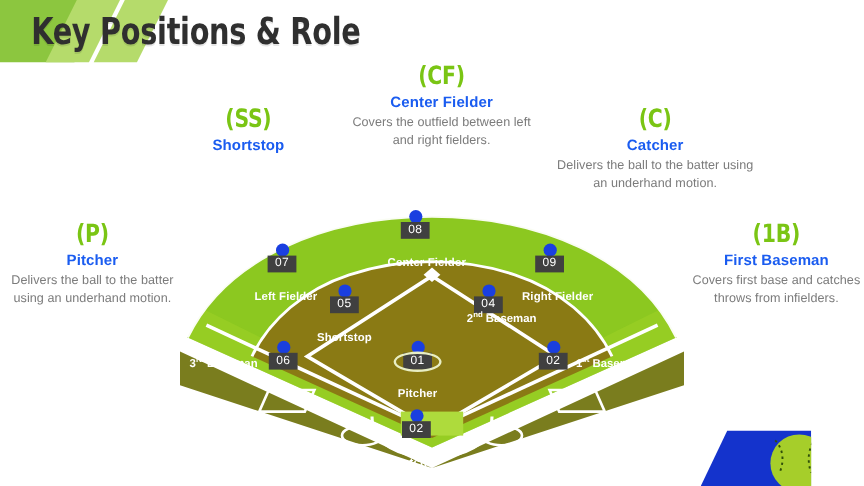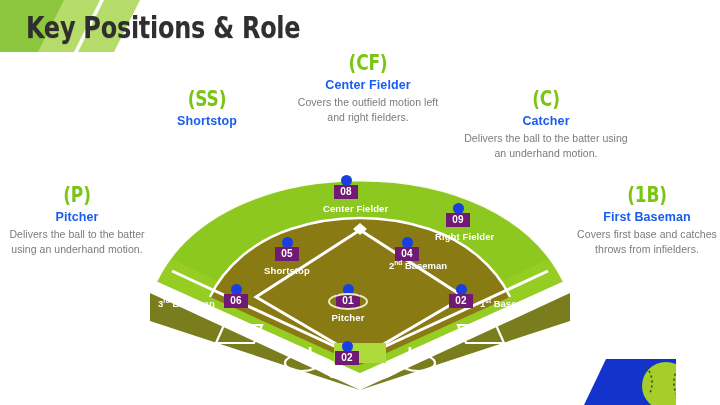--- a/index.html
+++ b/index.html
@@ -66,26 +66,26 @@
   .field-wrap { position: absolute; left: 150px; top: 175px; width: 420px; height: 215px; }
   .field-svg  { position: absolute; left: 0; top: 0; }
 
   
   .marker { position: absolute; width: 46px; text-align: center; }
   .marker .pin-head {
     width: 11px; height: 11px; border-radius: 50%;
     background: #1a3fe0; margin: 0 auto;
   }
   .marker .pin-badge {
-    margin: -1px auto 4px;
+    margin: -1px auto 15px;
     width: 24px; height: 14px;
-    background: #701a75;
+    background: #404040;
     color: #ffffff;
     font-size: 10px;
-    font-weight: 700;
+    font-weight: 400;
     line-height: 14px;
     letter-spacing: .3px;
   }
   .marker .pin-label {
     margin-top: 1px;
     color: #ffffff;
     font-size: 9.5px;
     font-weight: 600;
     white-space: nowrap;
     letter-spacing: .1px;
@@ -122,21 +122,21 @@
   <div class="page-title">Key Positions &amp; Role</div>
 
   <div class="callout c-ss">
     <div class="abbr">(SS)</div>
     <div class="role">Shortstop</div>
   </div>
 
   <div class="callout c-cf">
     <div class="abbr">(CF)</div>
     <div class="role">Center Fielder</div>
-    <div class="desc">Covers the outfield motion left and right fielders.</div>
+    <div class="desc">Covers the outfield between left and right fielders.</div>
   </div>
 
   <div class="callout c-c">
     <div class="abbr">(C)</div>
     <div class="role">Catcher</div>
     <div class="desc">Delivers the ball to the batter using an underhand motion.</div>
   </div>
 
   <div class="callout c-p">
     <div class="abbr">(P)</div>
@@ -190,20 +190,25 @@
 
       <rect x="184" y="168" width="52" height="20" fill="#aedb3c"></rect>
     </svg>
 
     <div class="marker" style="left:173px; top:0px;">
       <div class="pin-head"></div>
       <div class="pin-badge">08</div>
       <div class="pin-label">Center Fielder</div>
     </div>
 
+    <div class="marker" style="left:62px; top:28px;">
+      <div class="pin-head"></div>
+      <div class="pin-badge">07</div>
+      <div class="pin-label">Left Fielder</div>
+    </div>
 
     <div class="marker" style="left:285px; top:28px;text-align:center;">
       <div class="pin-head"></div>
       <div class="pin-badge">09</div>
       <div class="pin-label">Right Fielder</div>
     </div>
 
     <div class="marker" style="left:114px; top:62px;text-align:center;">
       <div class="pin-head"></div>
       <div class="pin-badge">05</div>

